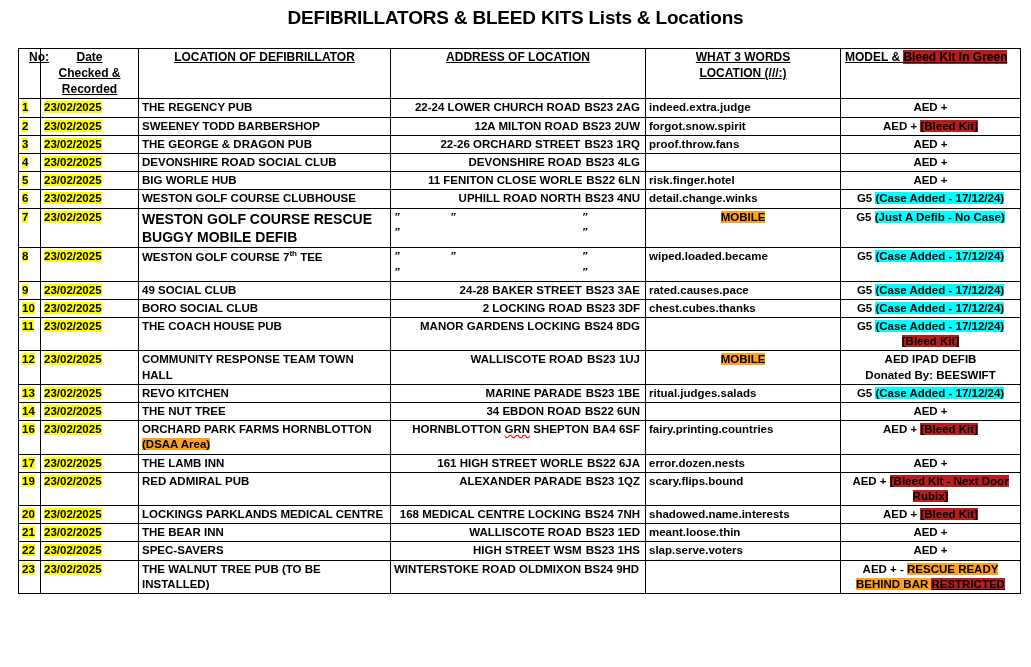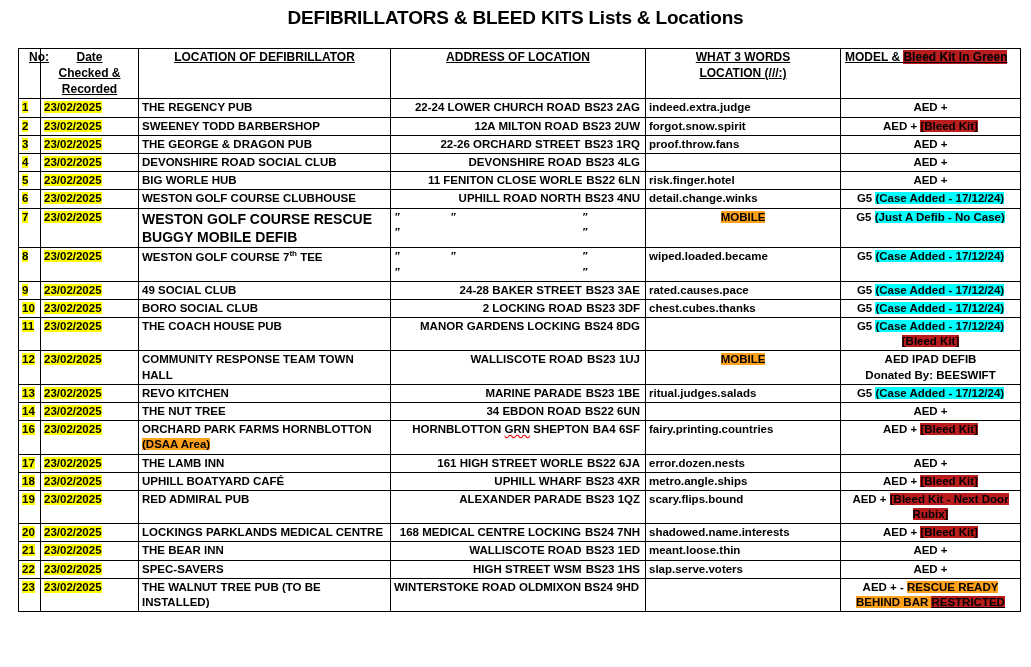--- a/index.html
+++ b/index.html
@@ -346,33 +346,20 @@
         <td class="addr">
           <div class="addr-row">
             <span class="addr-street">161 HIGH STREET WORLE</span>
             <span class="addr-post">BS22 6JA</span>
           </div>
         </td>
         <td class="w3w">error.dozen.nests</td>
         <td class="model">AED +</td>
       </tr>
       <tr>
-        <td class="no"><span class="hl-yellow">18</span></td>
-        <td class="date"><span class="hl-yellow">23/02/2025</span></td>
-        <td class="loc">UPHILL BOATYARD CAFÉ</td>
-        <td class="addr">
-          <div class="addr-row">
-            <span class="addr-street">UPHILL WHARF</span>
-            <span class="addr-post">BS23 4XR</span>
-          </div>
-        </td>
-        <td class="w3w">metro.angle.ships</td>
-        <td class="model">AED + <span class="hl-green">[Bleed Kit]</span></td>
-      </tr>
-      <tr>
         <td class="no"><span class="hl-yellow">19</span></td>
         <td class="date"><span class="hl-yellow">23/02/2025</span></td>
         <td class="loc">RED ADMIRAL PUB</td>
         <td class="addr">
           <div class="addr-row">
             <span class="addr-street">ALEXANDER PARADE</span>
             <span class="addr-post">BS23 1QZ</span>
           </div>
         </td>
         <td class="w3w">scary.flips.bound</td>

